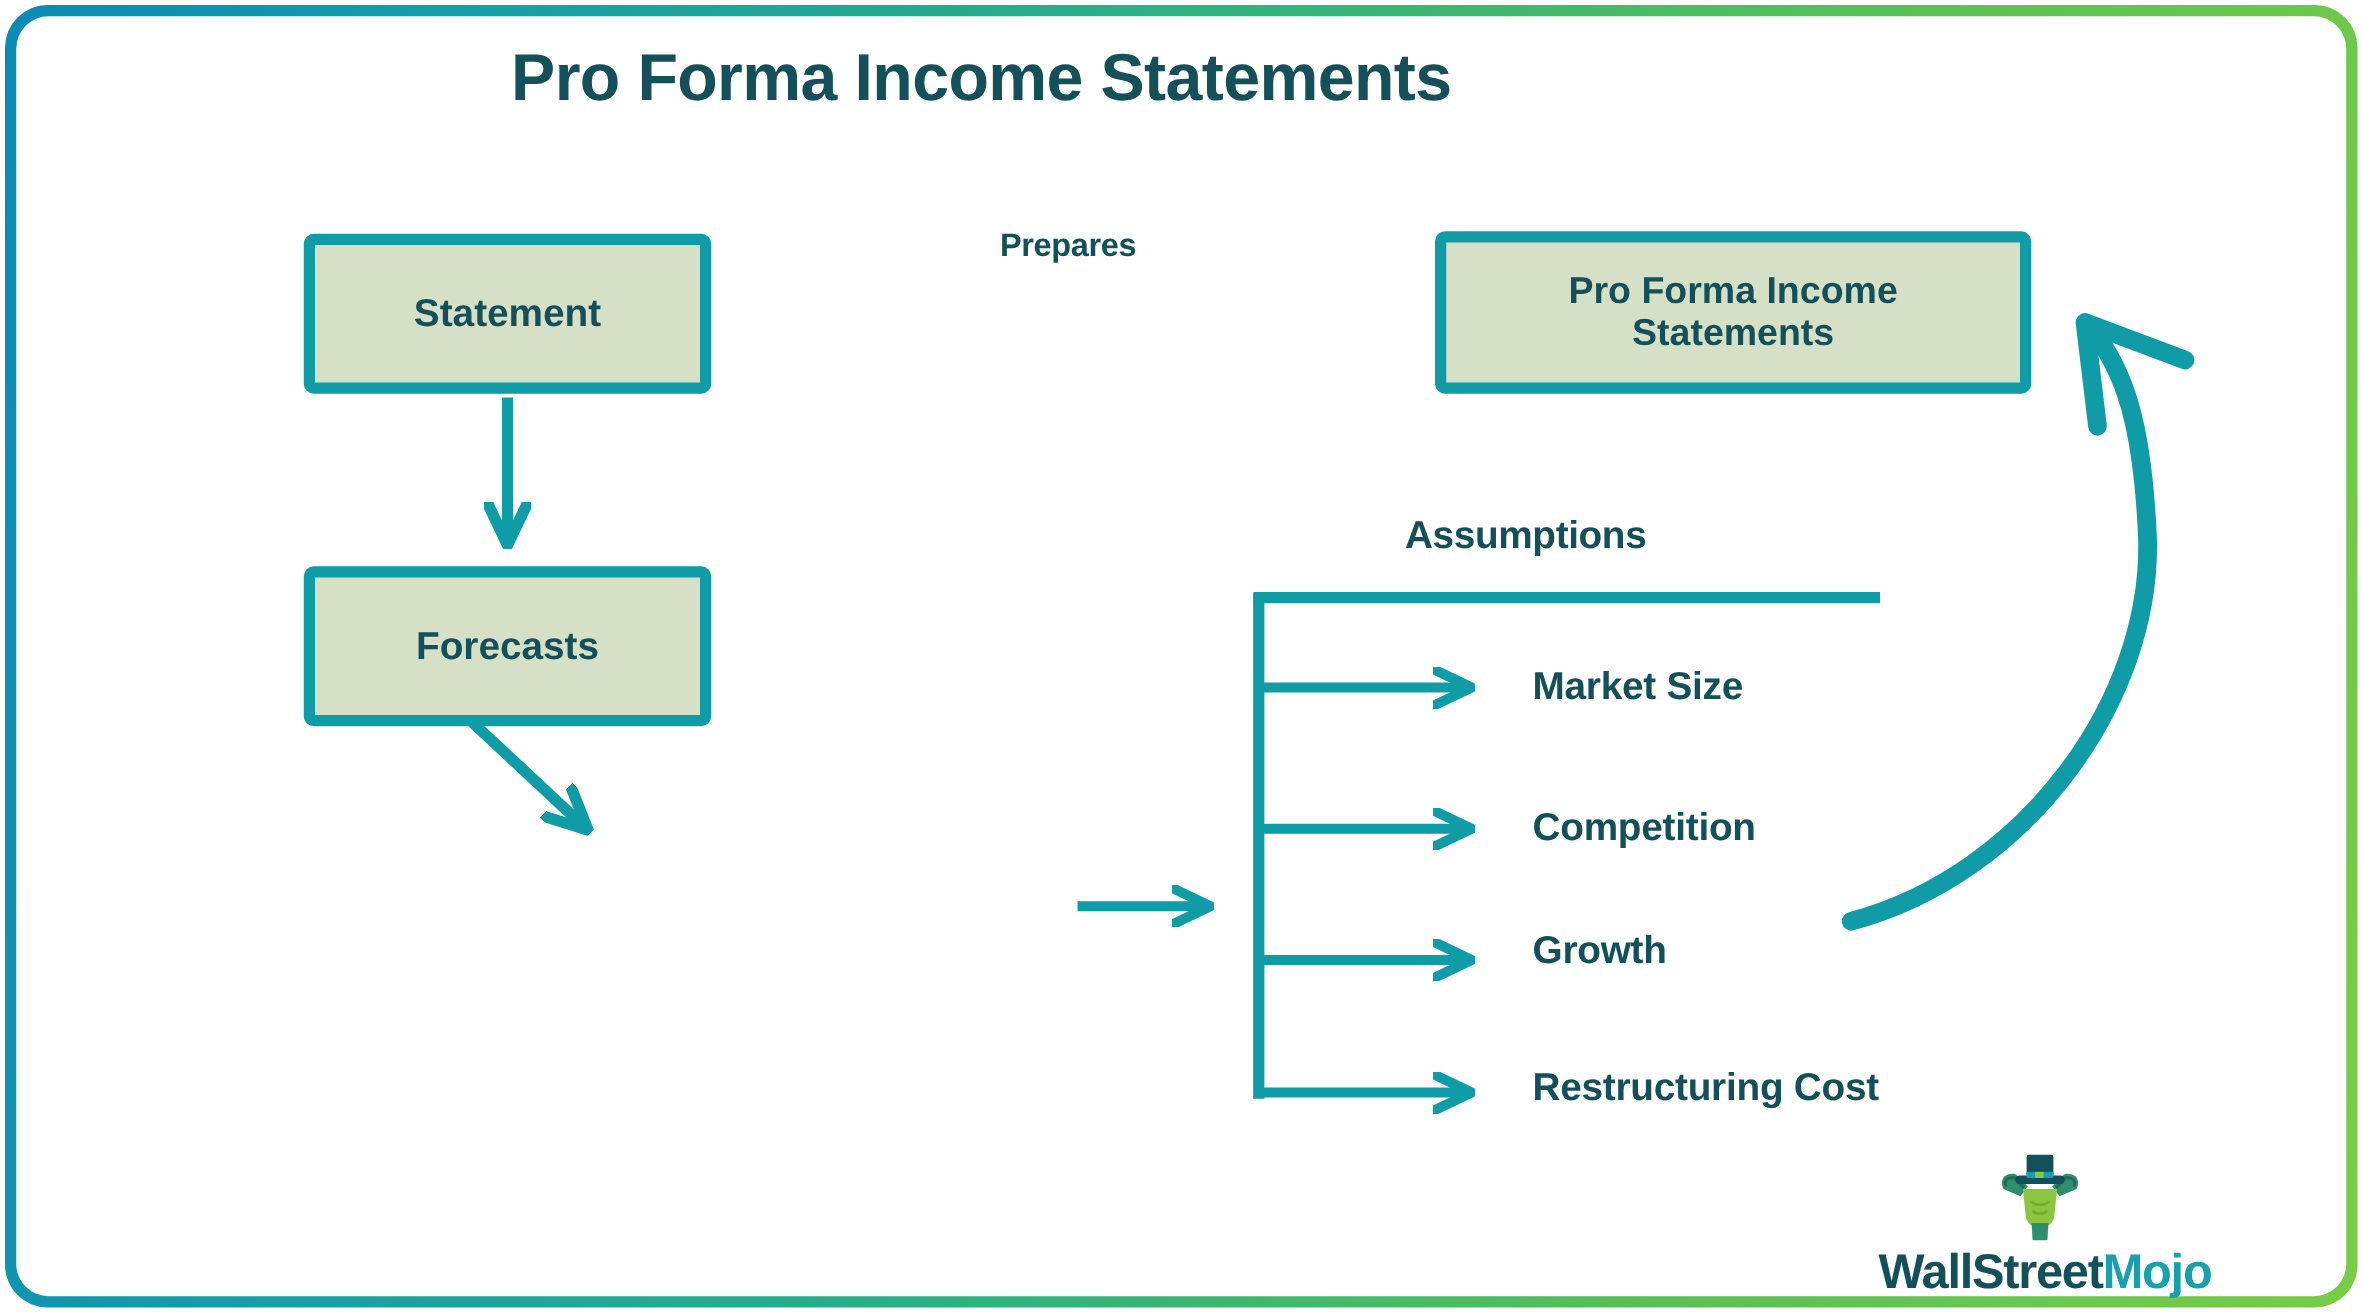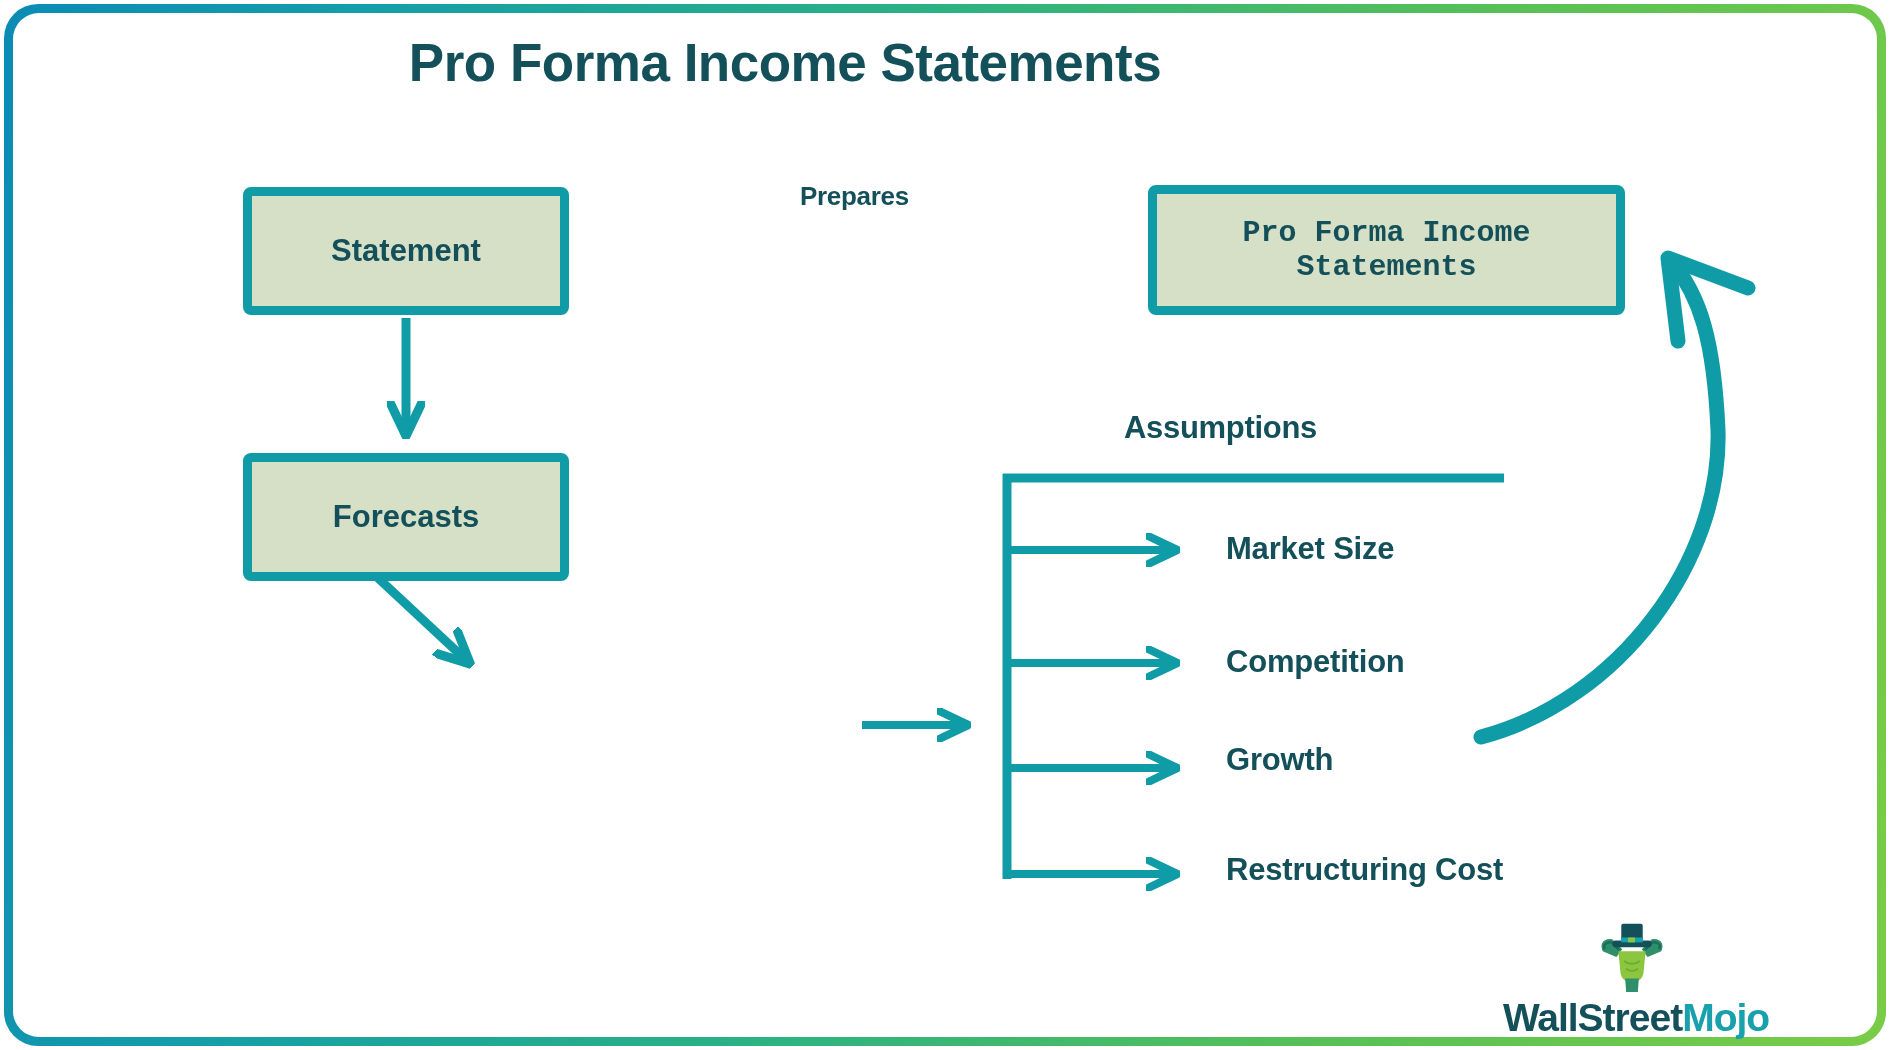--- a/index.html
+++ b/index.html
@@ -106,21 +106,20 @@
     height: 128px;
     font-size: 31px;
   }
   #box-proforma {
     left: 1148px;
     top: 185px;
     width: 477px;
     height: 130px;
     font-size: 30px;
     padding: 0 12px;
-    font-family: Liberation Mono, monospace;
   }
 
   
   #ellipse-income {
     position: absolute;
     left: 454px;
     top: 660px;
     width: 366px;
     height: 136px;
     background: #119ba6;

